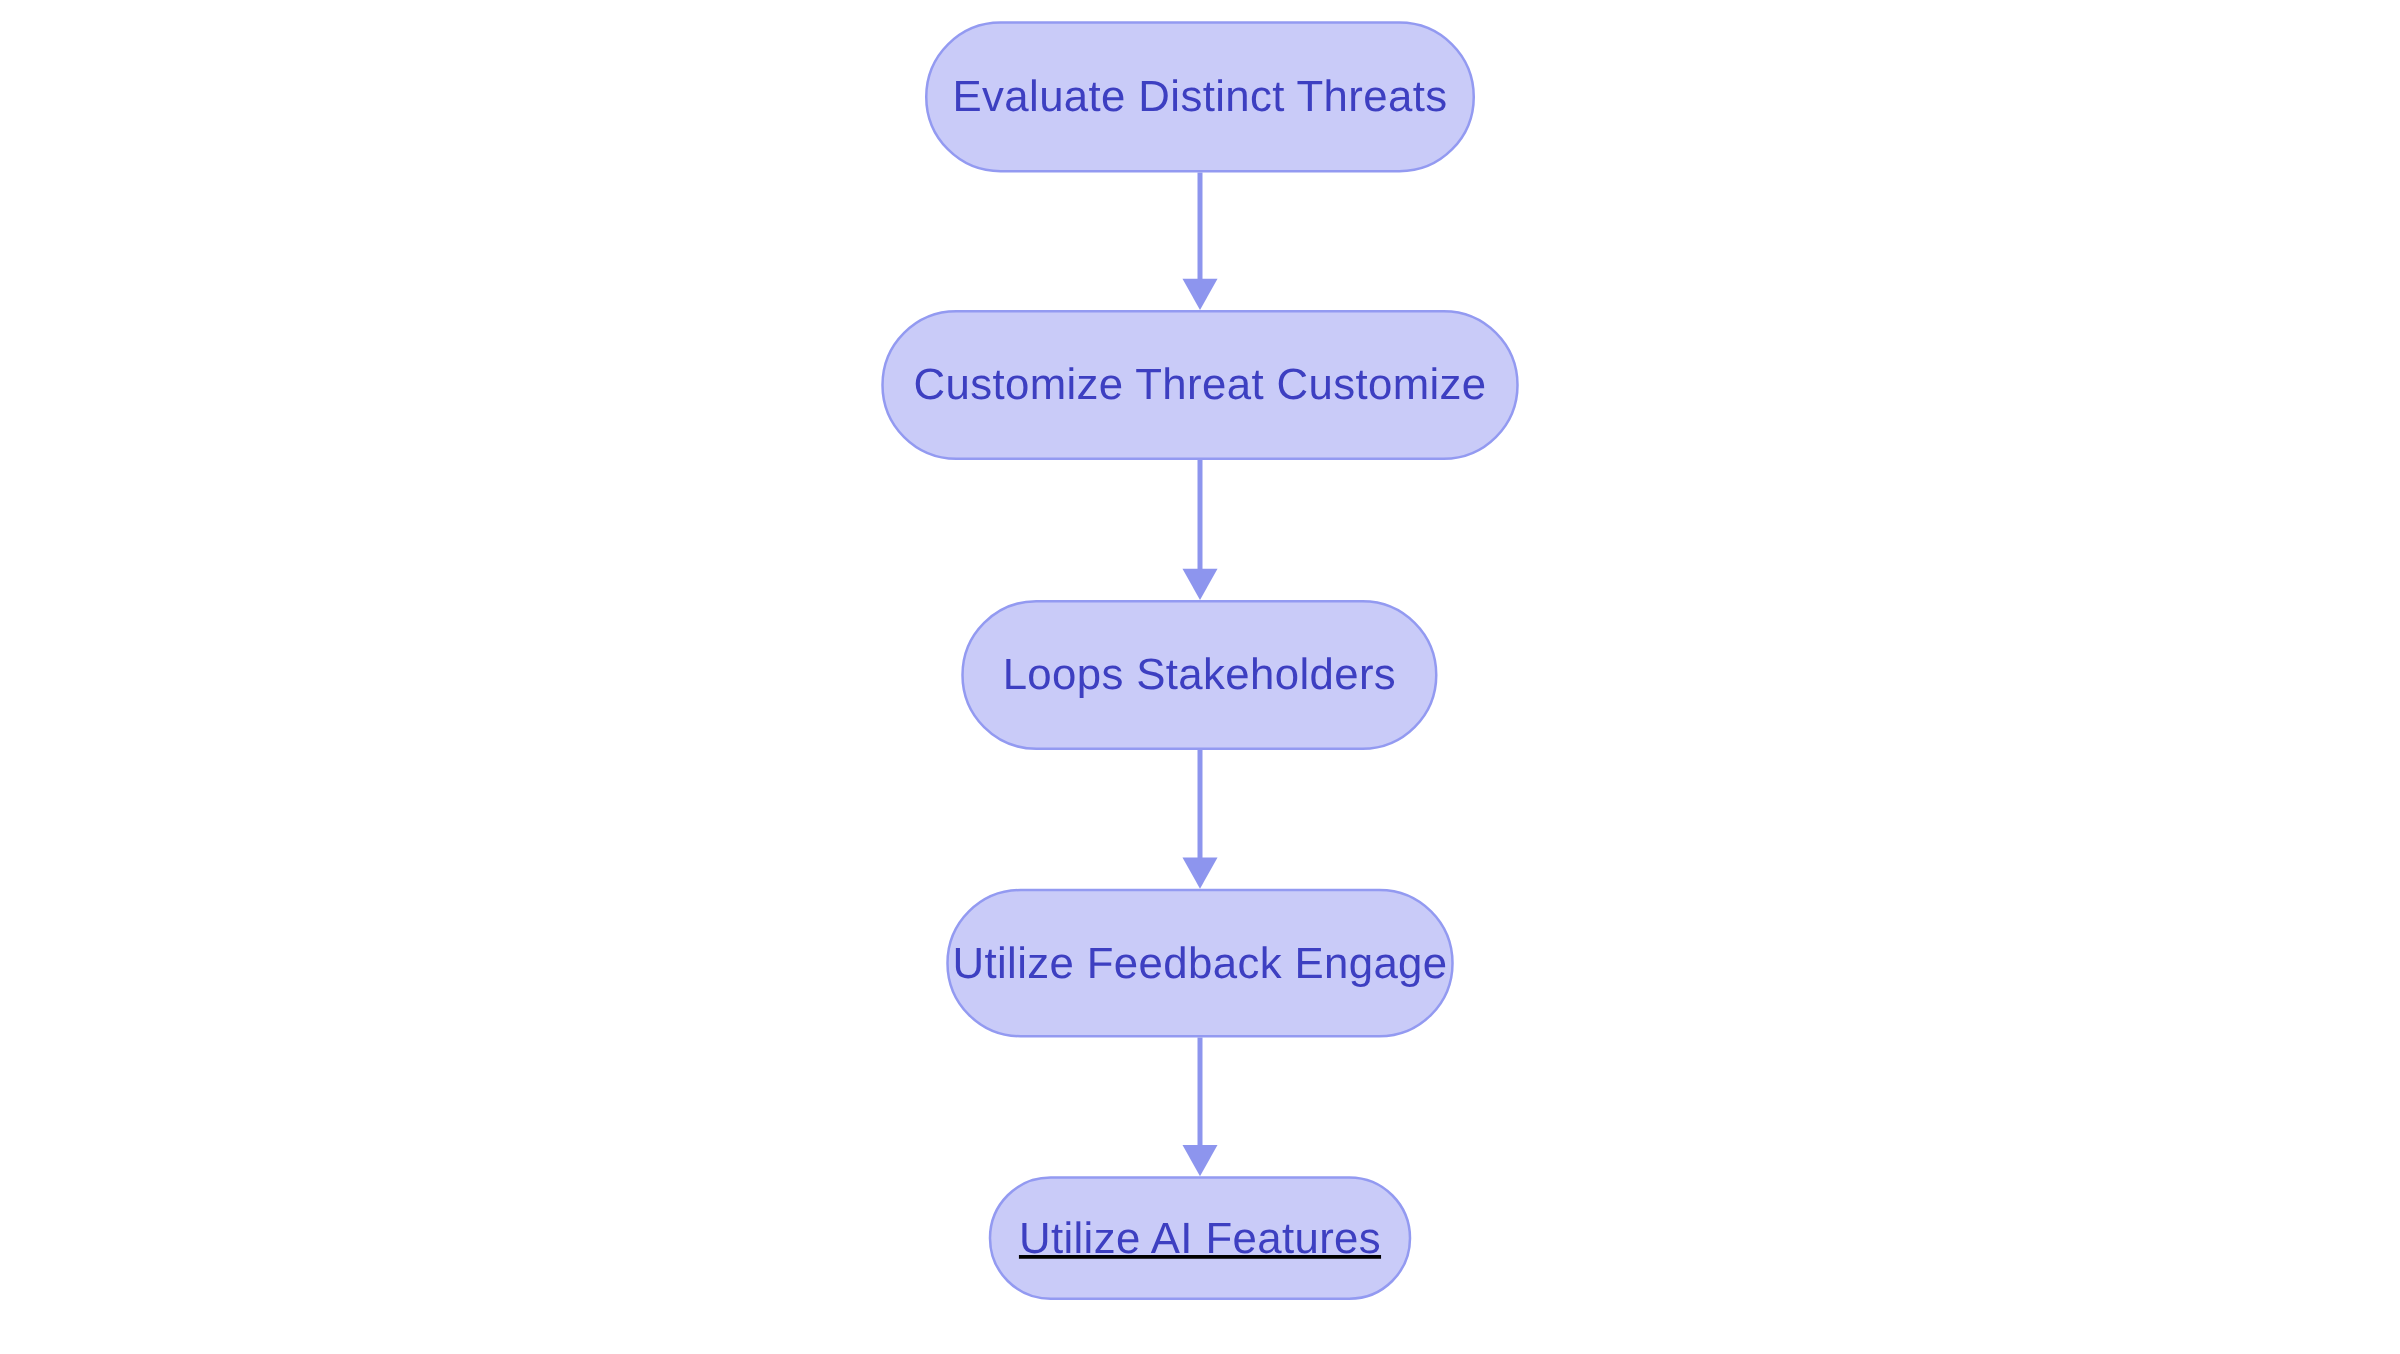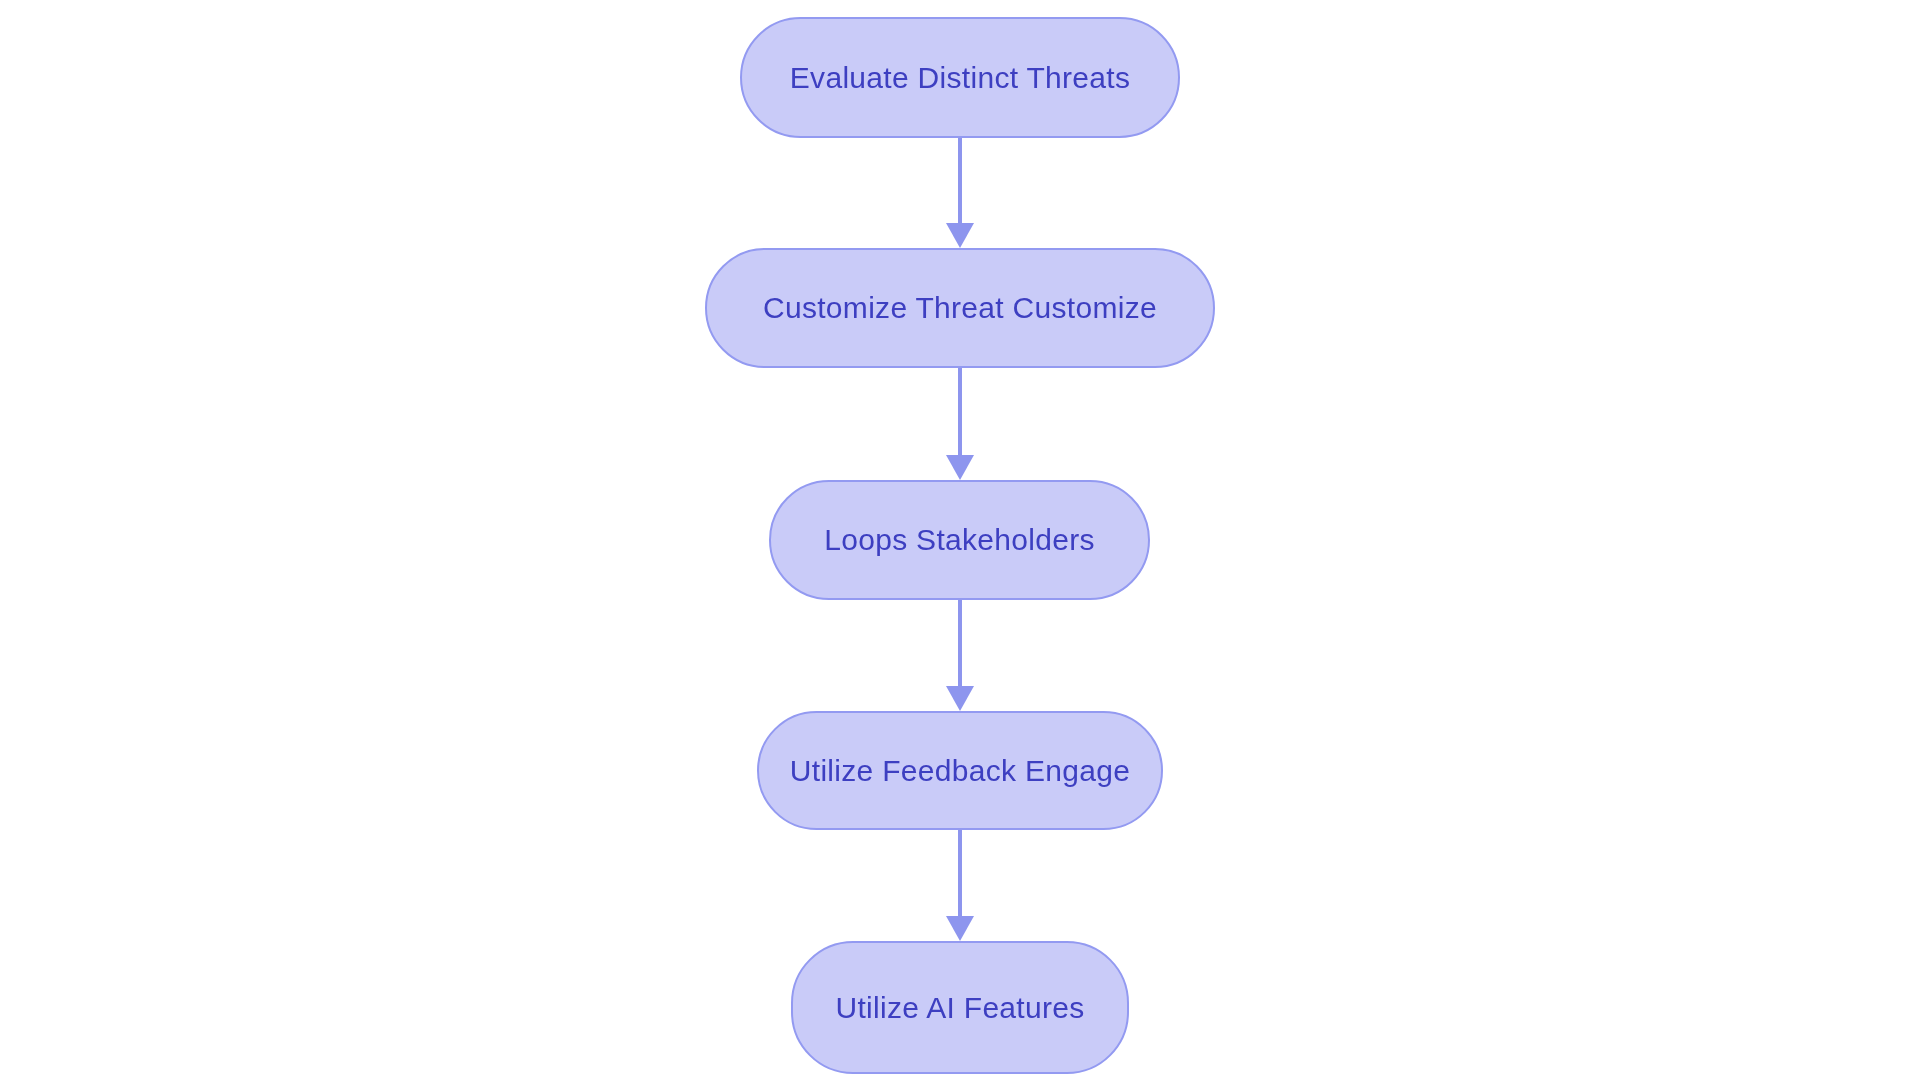--- a/index.html
+++ b/index.html
@@ -20,29 +20,29 @@
     display: flex;
     align-items: center;
     justify-content: center;
     background: var(--node-fill, #c9cbf8);
     border: 2px solid var(--node-border, #939af1);
     border-radius: 62px;
     box-sizing: border-box;
   }
   .node .label {
     color: var(--node-text, #3d3fc1);
-    font-size: 30px;
+    font-size: 35px;
     letter-spacing: 0.3px;
     white-space: nowrap;
   }
   .n1 { left: 740px; top: 17px;  width: 440px; height: 121px; }
   .n2 { left: 705px; top: 248px; width: 510px; height: 120px; }
   .n3 { left: 769px; top: 480px; width: 381px; height: 120px; }
   .n4 { left: 757px; top: 711px; width: 406px; height: 119px; }
-  .n5 { left: 791px; top: 941px; width: 338px; height: 133px; }
+  .n5 { left: 791px; top: 941px; width: 338px; height: 99px; text-decoration: underline; }
 
   .arrow {
     position: absolute;
     left: 946px;           
     width: 28px;
   }
   .a1 { top: 138px; height: 110px; }
   .a2 { top: 368px; height: 112px; }
   .a3 { top: 600px; height: 111px; }
   .a4 { top: 830px; height: 111px; }

